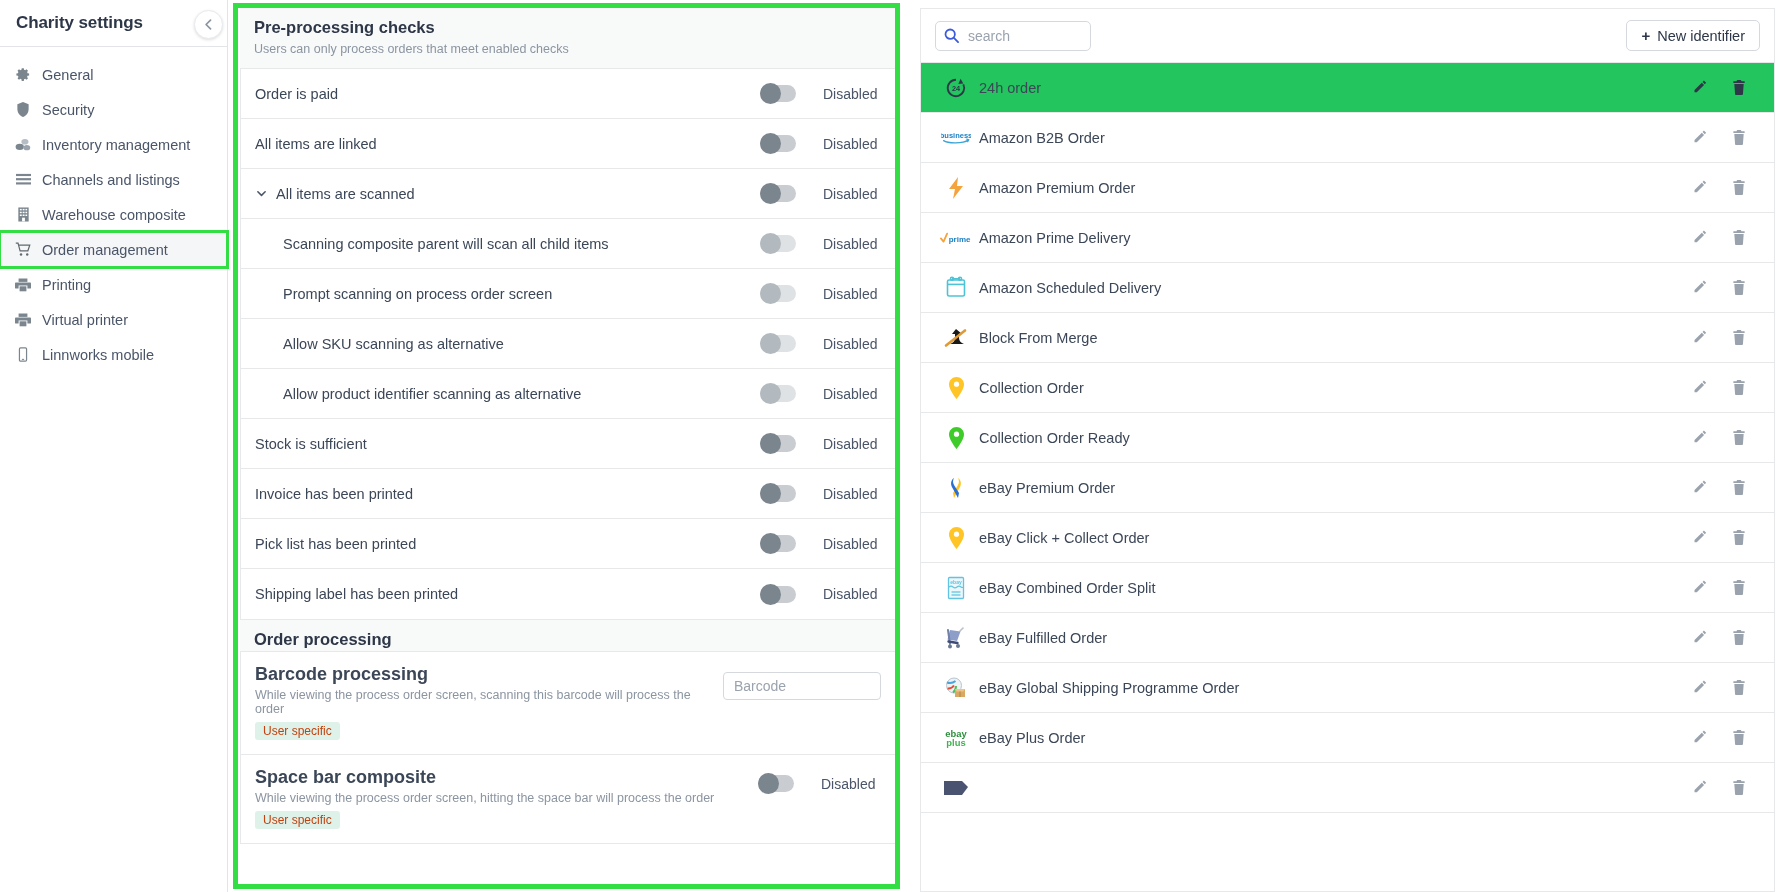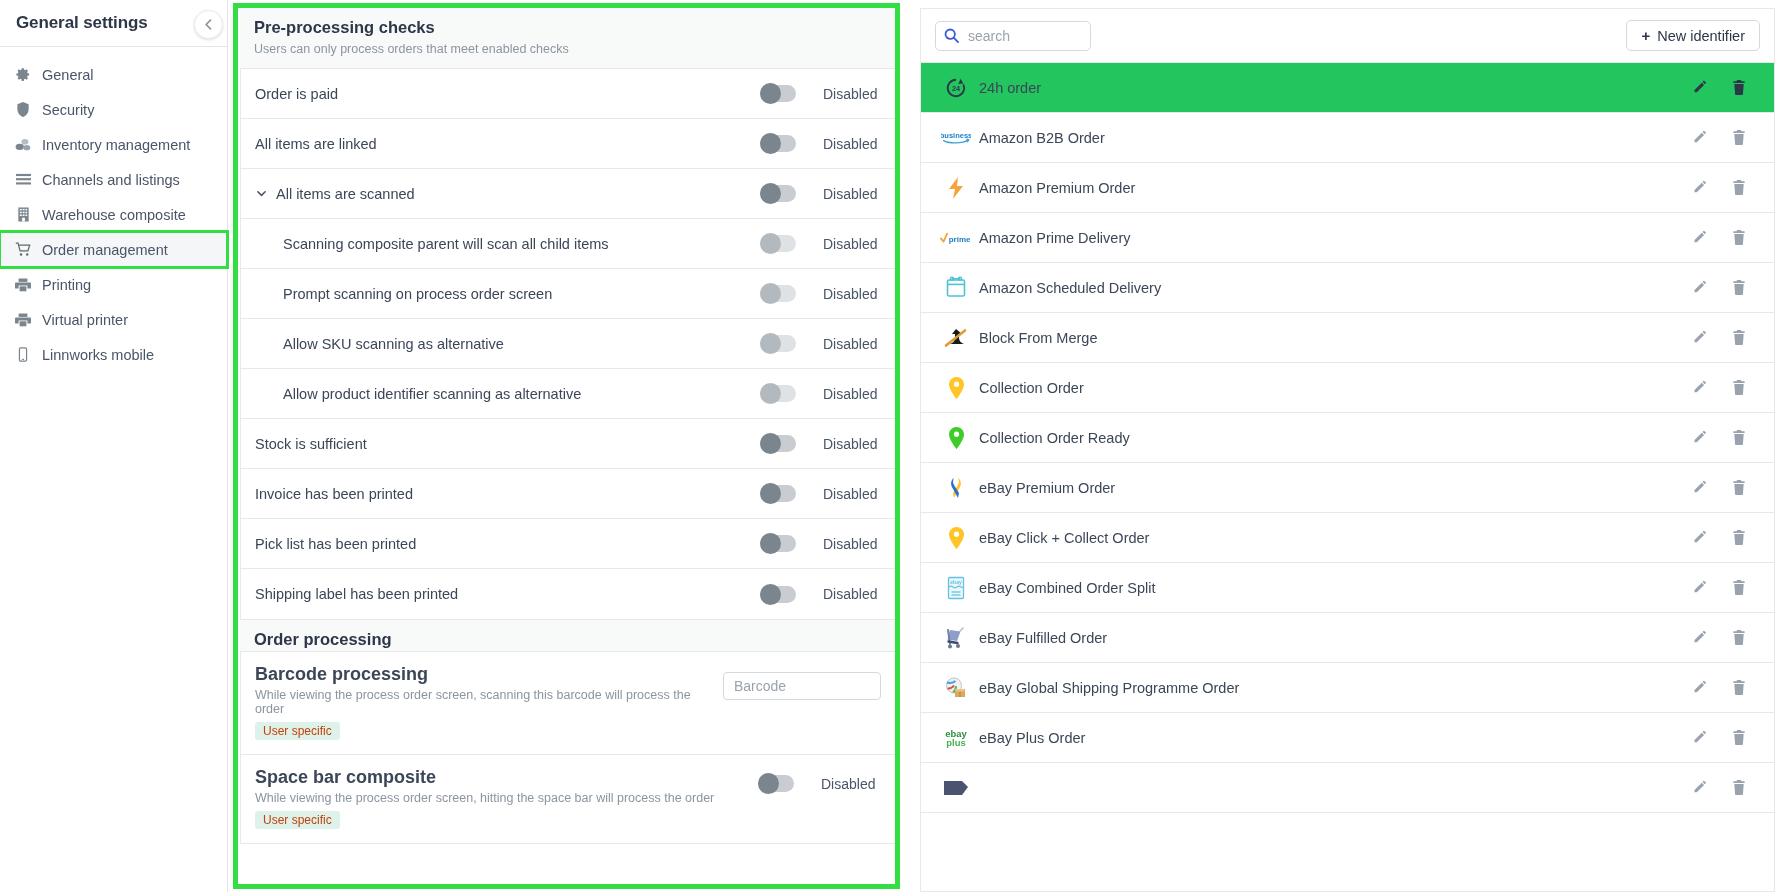--- a/index.html
+++ b/index.html
@@ -168,21 +168,21 @@
   .id-actions { display: flex; align-items: center; gap: 24px; padding-right: 12px; }
   .act { cursor: pointer; display: flex; }
 </style>
 </head>
 <body>
 
 <div class="app">
 
   <aside class="sidebar">
     <div class="sidebar-header">
-      <div class="sidebar-title">General settings</div>
+      <div class="sidebar-title">Charity settings</div>
     </div>
     <div class="collapse-btn">
       <span>
         <svg width="13" height="13" viewBox="0 0 16 16">
             <path d="M10.5 2.5 5 8l5.5 5.5" fill="none" stroke="#8b95a1" stroke-width="2.1" stroke-linecap="round" stroke-linejoin="round"></path>
           </svg>
       </span>
     </div>
     <nav class="nav">
 

